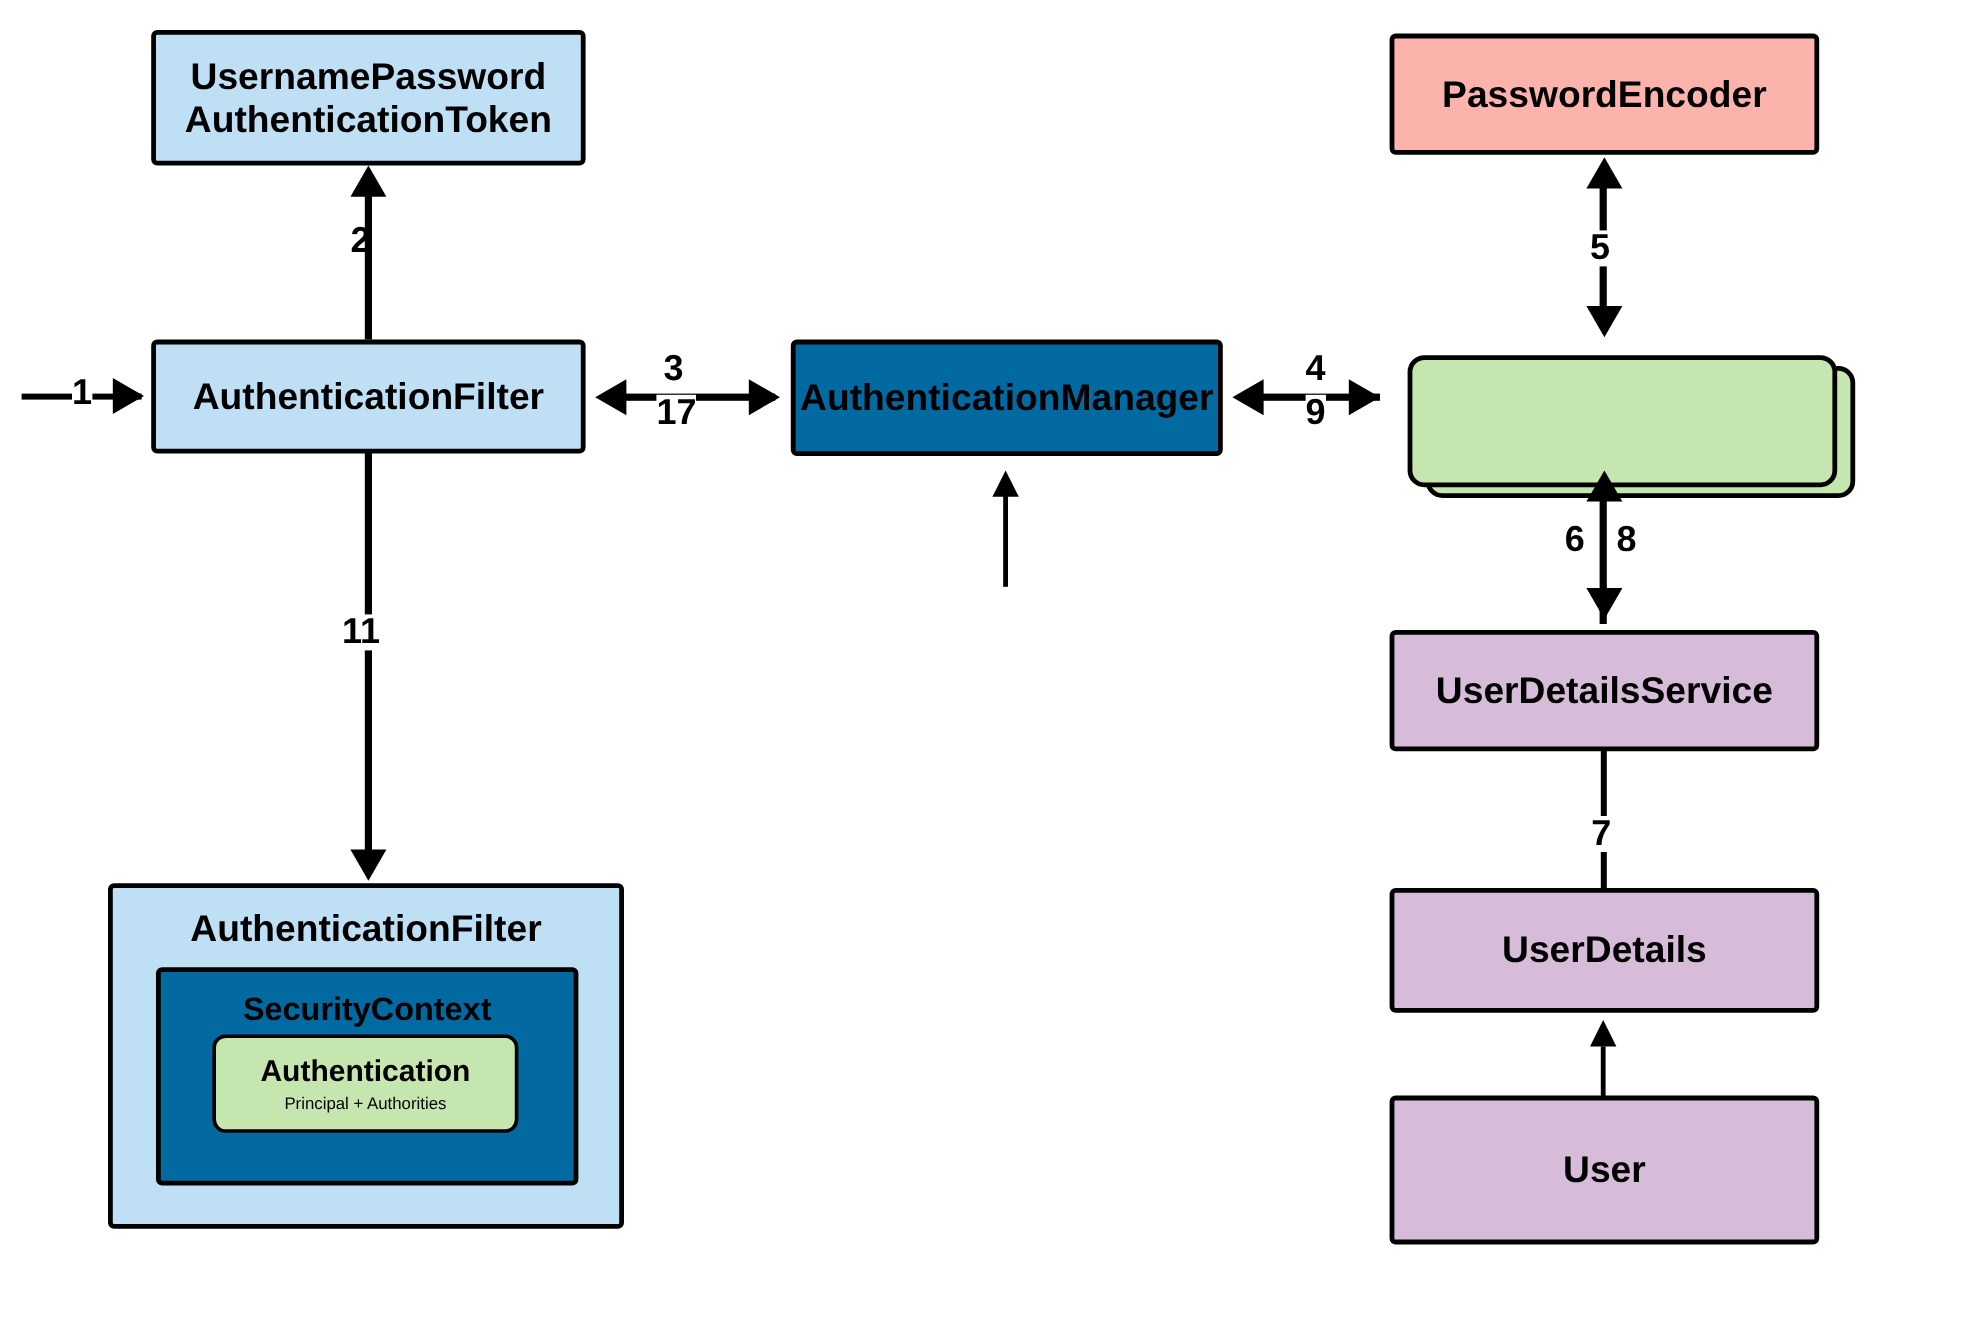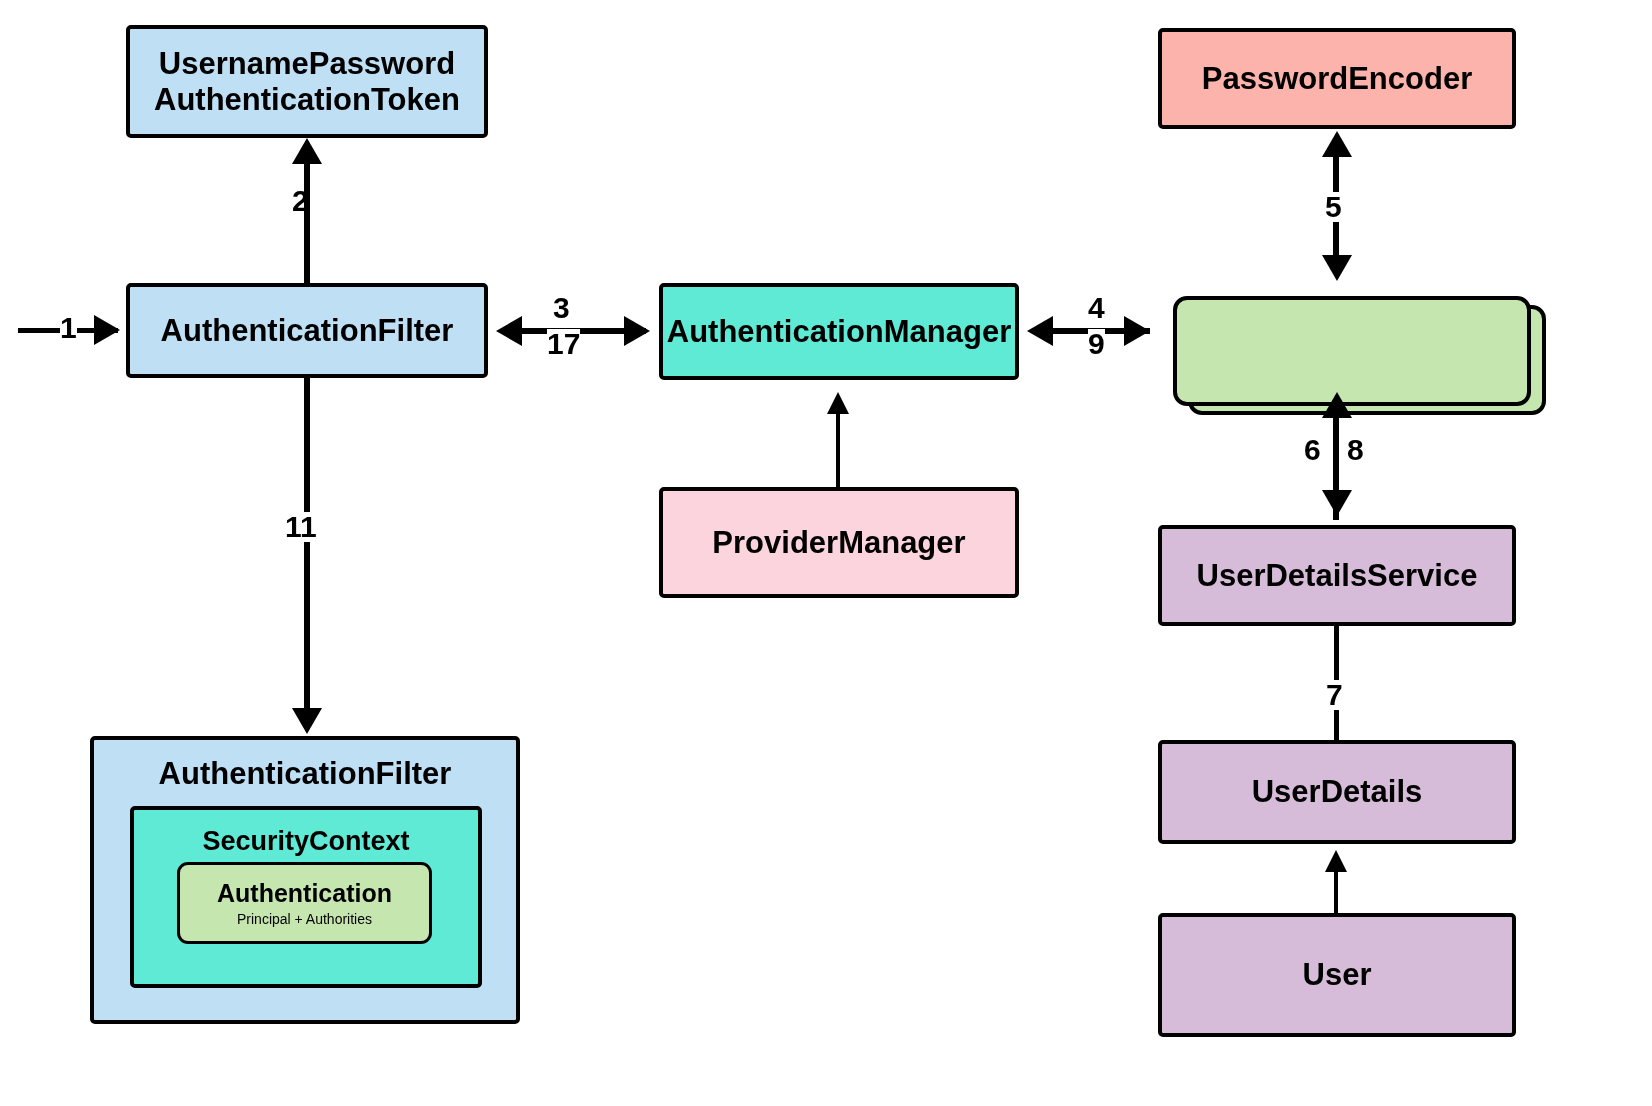--- a/index.html
+++ b/index.html
@@ -29,21 +29,21 @@
     color: #000000;
     line-height: 1.15;
   }
   .node.top-label {
     align-items: flex-start;
     padding-top: 16px;
   }
 
   
   .c-blue   { background: #bfdff5; }
-  .c-yellow { background: #5eead4; }
+  .c-yellow { background: #0369a1; }
   .c-green  { background: #c6e6b0; }
   .c-pink   { background: #fbd4dd; }
   .c-salmon { background: #fcb3ab; text-align: right; }
   .c-purple { background: #d6bcd8; }
 
   
   .stack-layer {
     position: absolute;
     box-sizing: border-box;
     border: 4px solid #000000;
@@ -123,23 +123,20 @@
   </div>
 
   <div class="node c-blue" style="left:126px; top:283px; width:362px; height:95px; font-size:31px;">
     <span>AuthenticationFilter</span>
   </div>
 
   <div class="node c-yellow" style="left:659px; top:283px; width:360px; height:97px; font-size:31px;">
     <span>AuthenticationManager</span>
   </div>
 
-  <div class="node c-pink" style="left:659px; top:487px; width:360px; height:111px; font-size:31px;">
-    <span>ProviderManager</span>
-  </div>
 
   <div class="node c-salmon" style="left:1158px; top:28px; width:358px; height:101px; font-size:31px;">
     <span>PasswordEncoder</span>
   </div>
 
   <div class="stack-layer" style="left:1188px; top:305px; width:358px; height:110px;"></div>
   <div class="stack-layer" style="left:1173px; top:296px; width:358px; height:110px;"></div>
 
   <div class="node c-purple" style="left:1158px; top:525px; width:358px; height:101px; font-size:31px;">
     <span>UserDetailsService</span>

